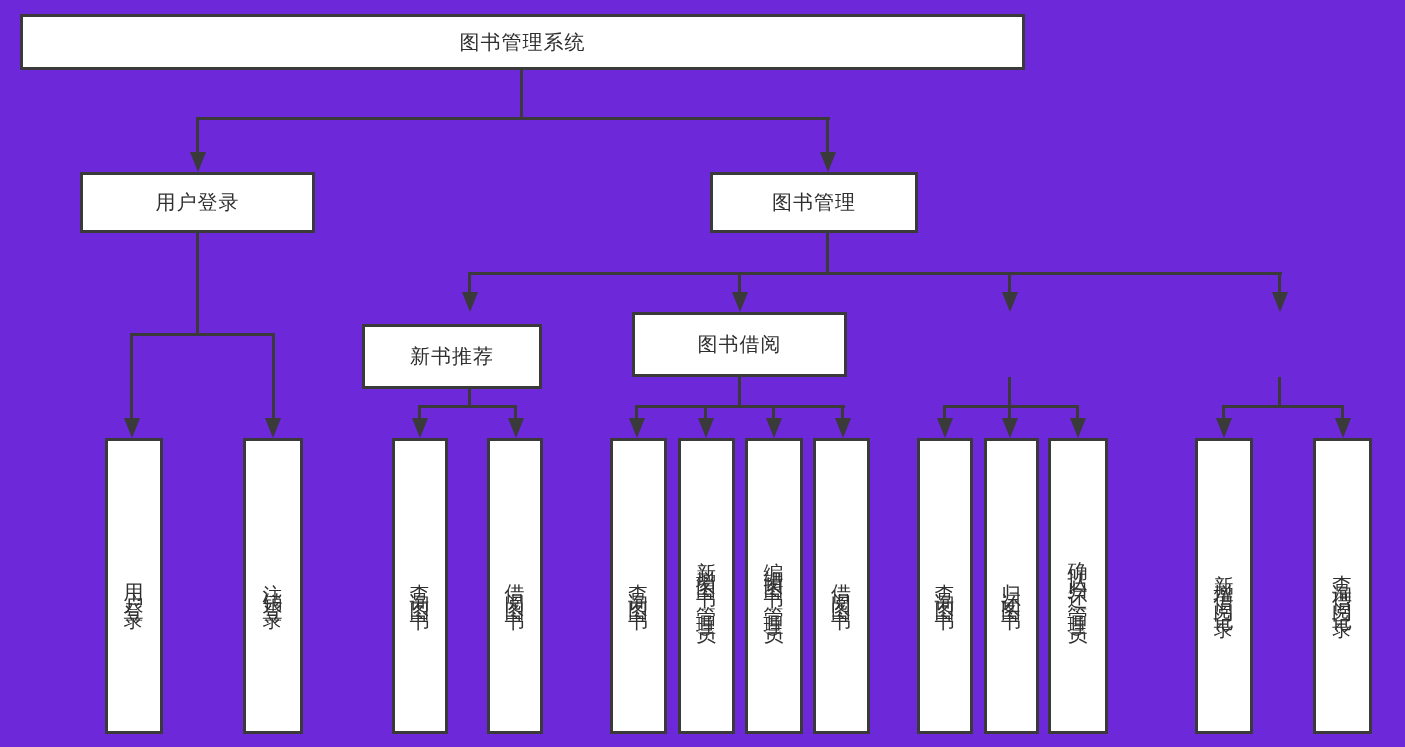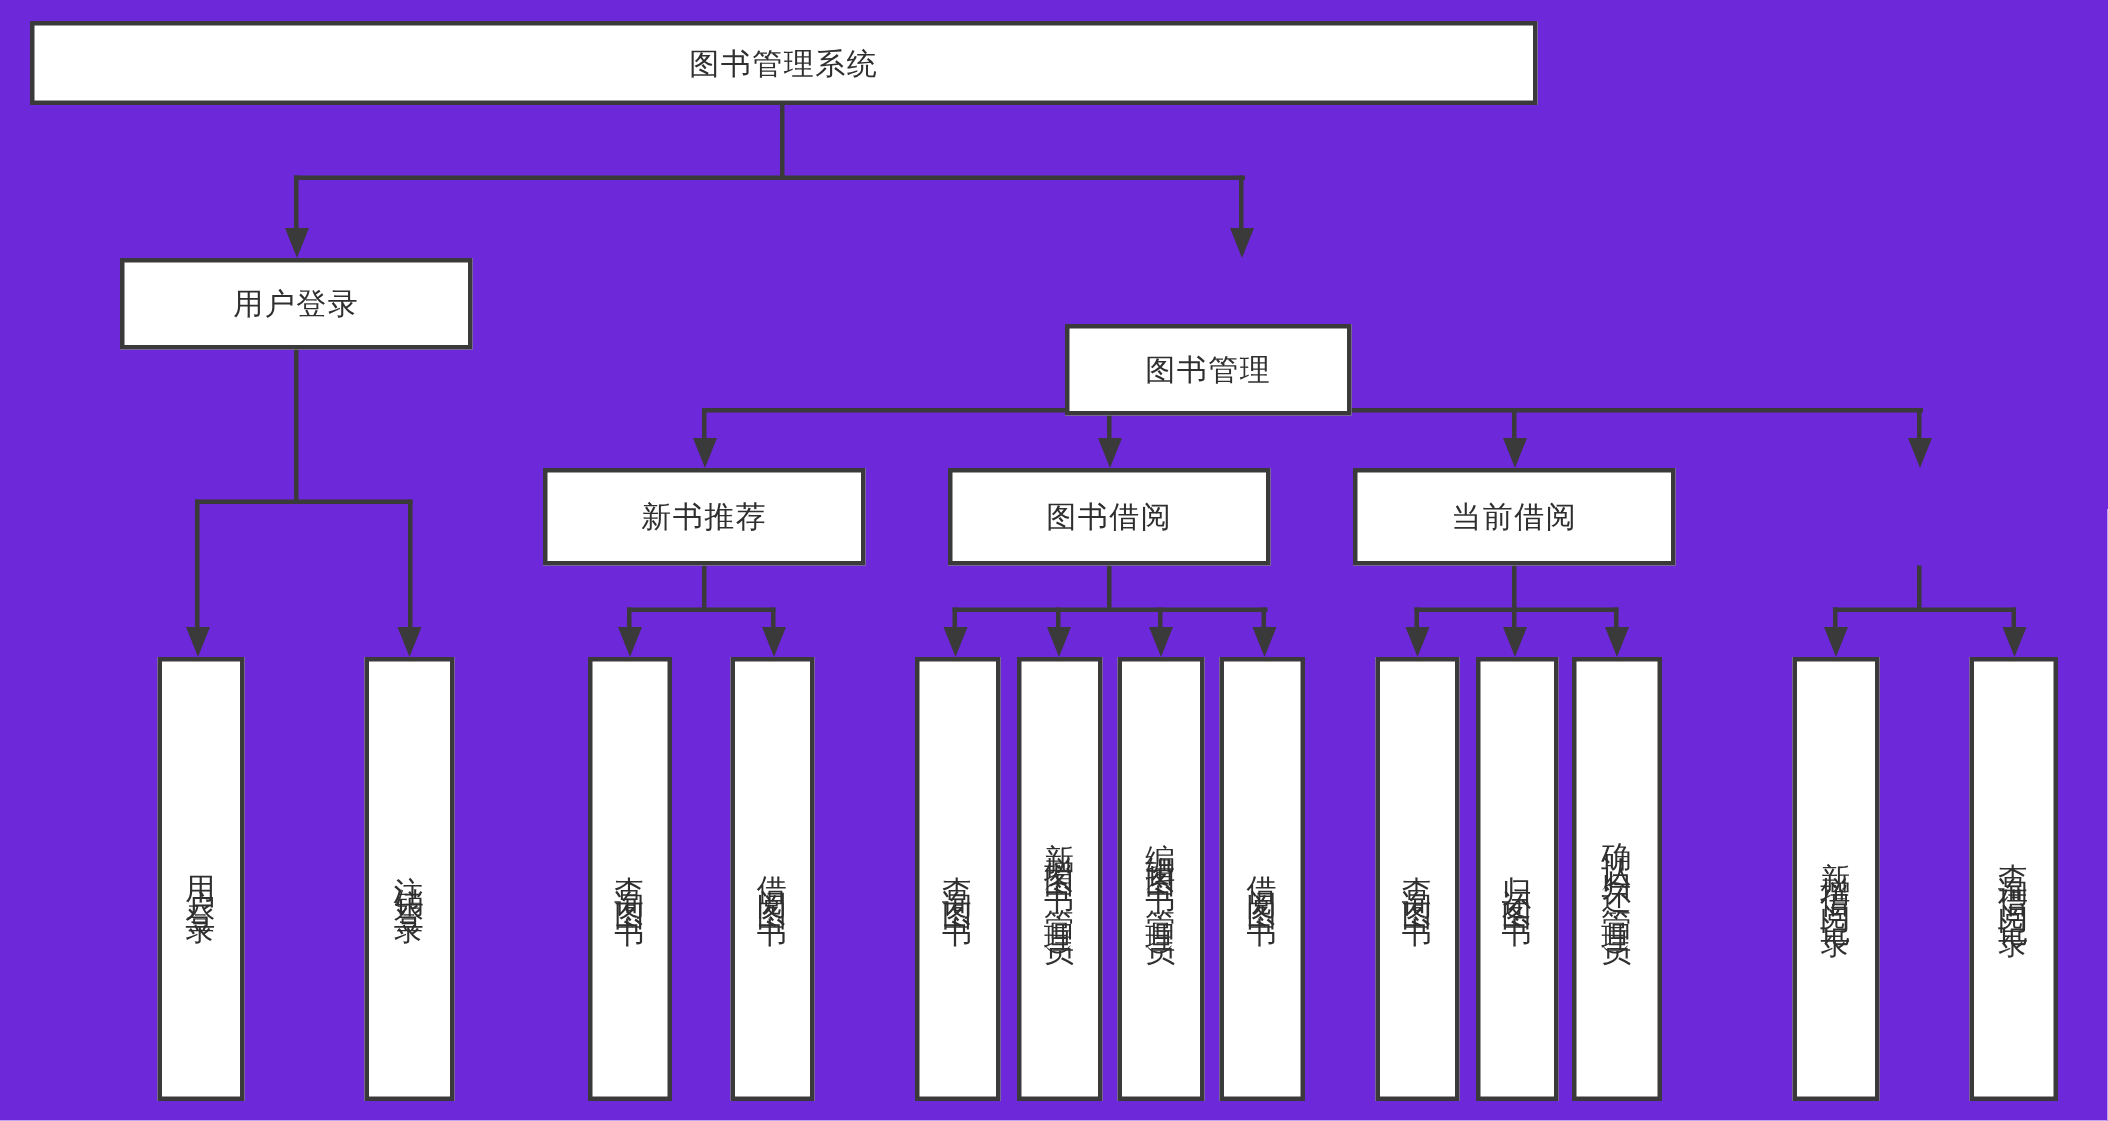--- a/index.html
+++ b/index.html
@@ -125,35 +125,32 @@
   <div class="arrowhead" style="left:1335px;top:418px;"></div>
 
   <div class="box" style="left:20px;top:14px;width:1005px;height:56px;">
     <span>图书管理系统</span>
   </div>
 
   <div class="box" style="left:80px;top:172px;width:235px;height:61px;">
     <span>用户登录</span>
   </div>
 
-  <div class="box" style="left:710px;top:172px;width:191px;height:61px;margin-top:44px;">
+  <div class="box" style="left:710px;top:172px;width:208px;height:61px;">
     <span>图书管理</span>
   </div>
 
-  <div class="box" style="left:362px;top:312px;width:215px;height:65px;">
+  <div class="box" style="left:362px;top:324px;width:180px;height:65px;">
     <span>新书推荐</span>
   </div>
 
   <div class="box" style="left:632px;top:312px;width:215px;height:65px;">
     <span>图书借阅</span>
   </div>
 
-  <div class="box" style="left:902px;top:312px;width:215px;height:65px;">
-    <span>当前借阅</span>
-  </div>
 
 
   <div class="box vbox" style="left:105px;top:438px;width:58px;height:296px;">
     <span class="vtext">用户登录</span>
   </div>
 
   <div class="box vbox" style="left:243px;top:438px;width:60px;height:296px;">
     <span class="vtext">注销登录</span>
   </div>
 

